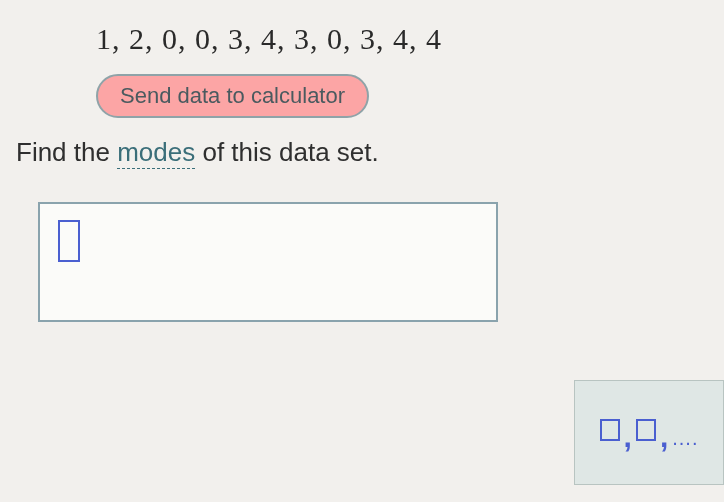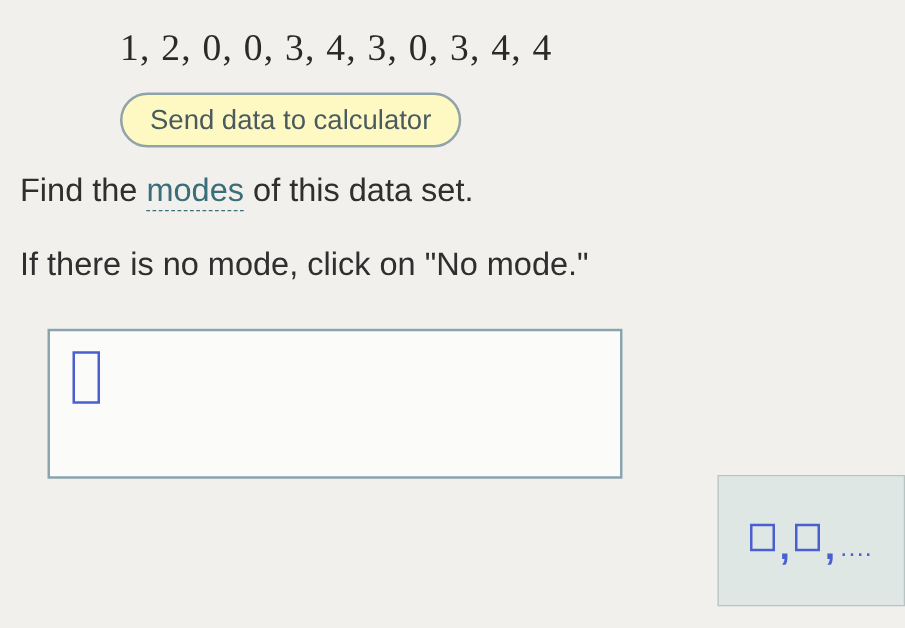--- a/index.html
+++ b/index.html
@@ -19,21 +19,21 @@
       margin: 22px 0 18px 96px;
       letter-spacing: 1px;
     }
     .send-button {
       display: inline-block;
       border: 2px solid #8fa3a8;
       border-radius: 22px;
       padding: 7px 22px;
       font-size: 22px;
       color: #4a5a5f;
-      background: #fef9c3;
+      background: #fca5a5;
       margin-left: 96px;
       cursor: pointer;
       font-family: Verdana, Geneva, sans-serif;
       font-weight: 500;
     }
     .prompt-line {
       font-size: 26px;
       color: #2f2f2f;
       margin: 19px 0 0 16px;
     }
@@ -118,21 +118,20 @@
 
 <div class="data-row">1, 2, 0, 0, 3, 4, 3, 0, 3, 4, 4</div>
 
 <div class="send-button">Send data to calculator</div>
 
 <div class="prompt-line">
   <span>Find the </span><span class="modes-term">modes</span><span> of this data set.</span>
 </div>
 
 <div class="instruction-block">
-  <div>If there is no mode, click on "No mode."</div>
 </div>
 
 <div class="answer-area">
   <div class="answer-box">
     <input type="text" class="answer-input" value="" style="">
   </div>
 </div>
 
 <div class="tool-panel">
   <div class="comma-tool">

